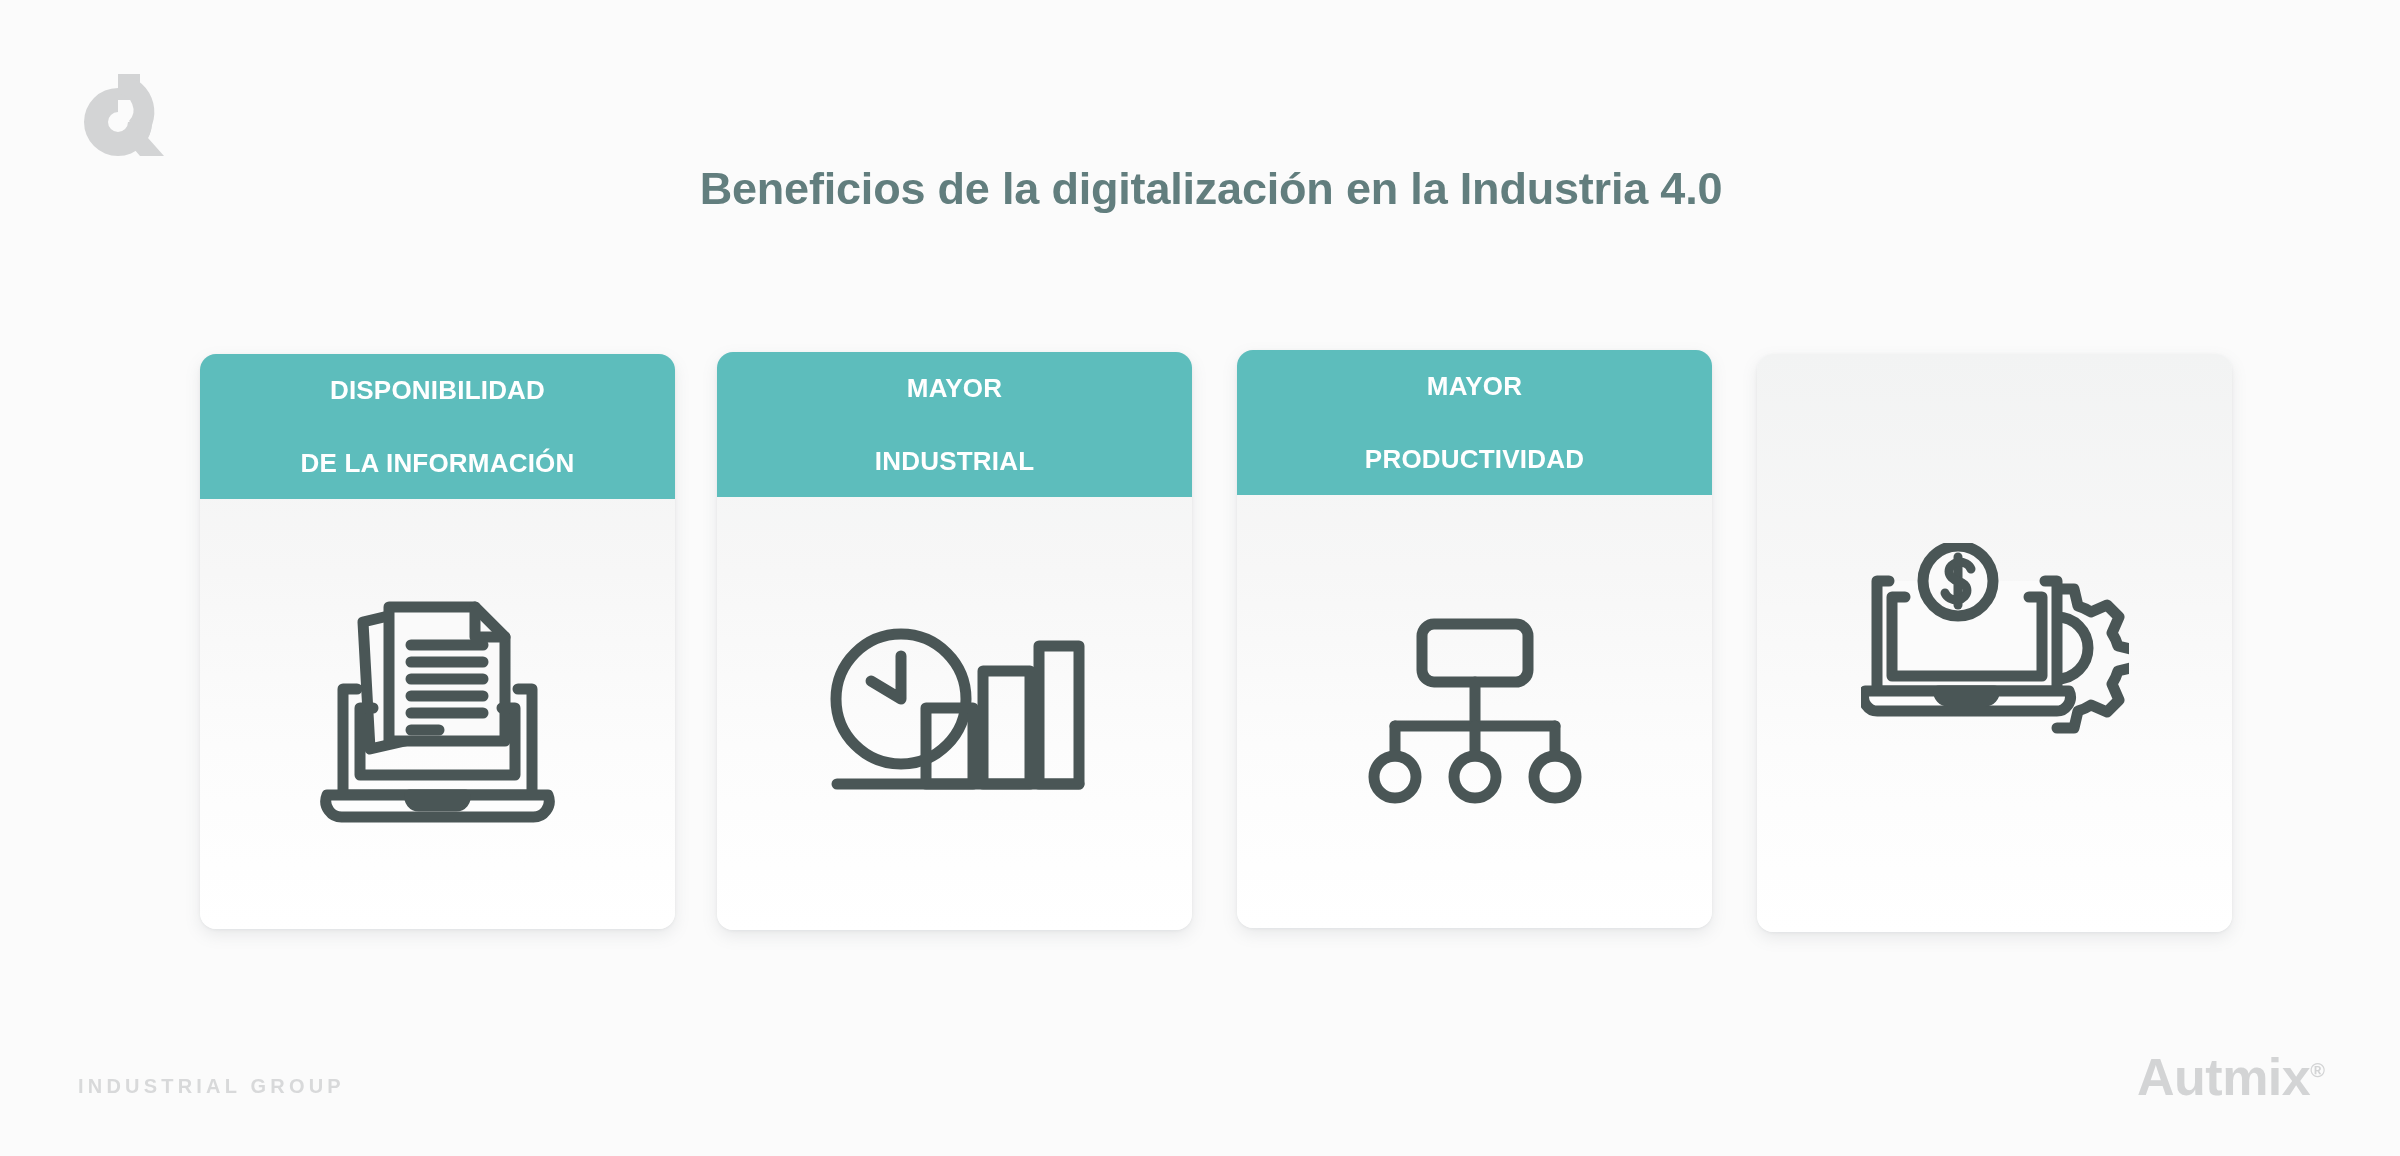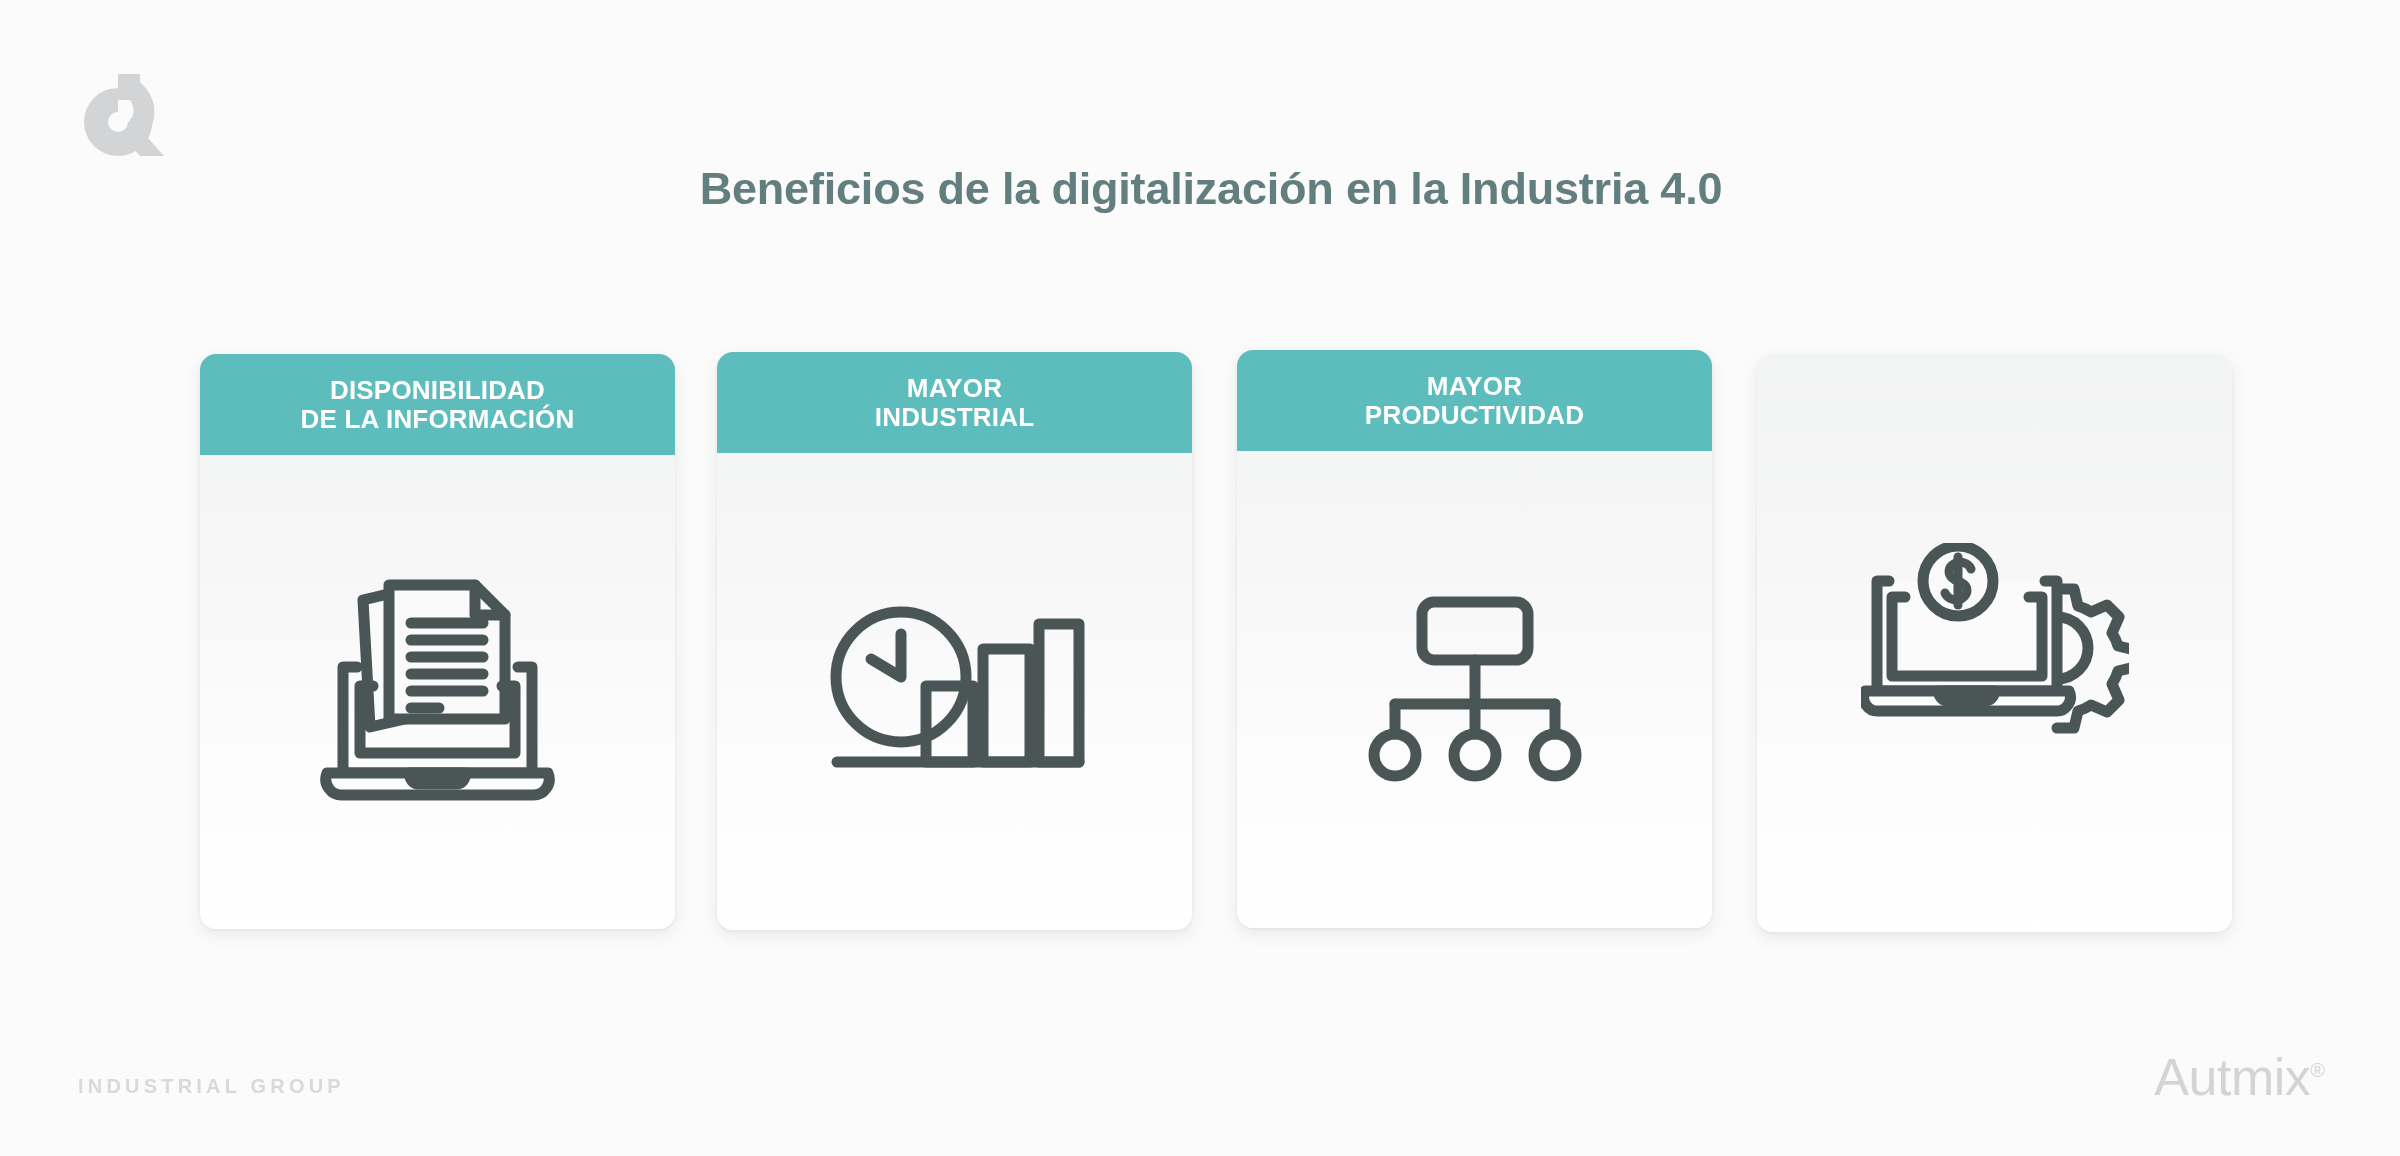--- a/index.html
+++ b/index.html
@@ -72,20 +72,21 @@
     font-size: 26px;
     font-weight: bold;
     line-height: 1.13;
     letter-spacing: 0.2px;
     padding: 22px 10px 20px 10px;
     box-sizing: border-box;
     min-height: 100px;
     display: flex;
     flex-direction: column;
     justify-content: center;
+    gap: 44px;
   }
   .card-header .hl { display: block; }
 
   .card-body {
     flex: 1;
     display: flex;
     align-items: center;
     justify-content: center;
   }
 
@@ -107,21 +108,21 @@
     font-weight: bold;
     color: #d8d9da;
     white-space: nowrap;
   }
 
   .footer-right {
     position: absolute;
     right: 75px;
     top: 1047px;
     font-size: 52px;
-    font-weight: normal;
+    font-weight: bold;
     letter-spacing: -0.5px;
     color: #d3d4d5;
     white-space: nowrap;
   }
   .footer-right .reg {
     font-size: 20px;
     vertical-align: super;
     letter-spacing: 0;
   }
 </style>

